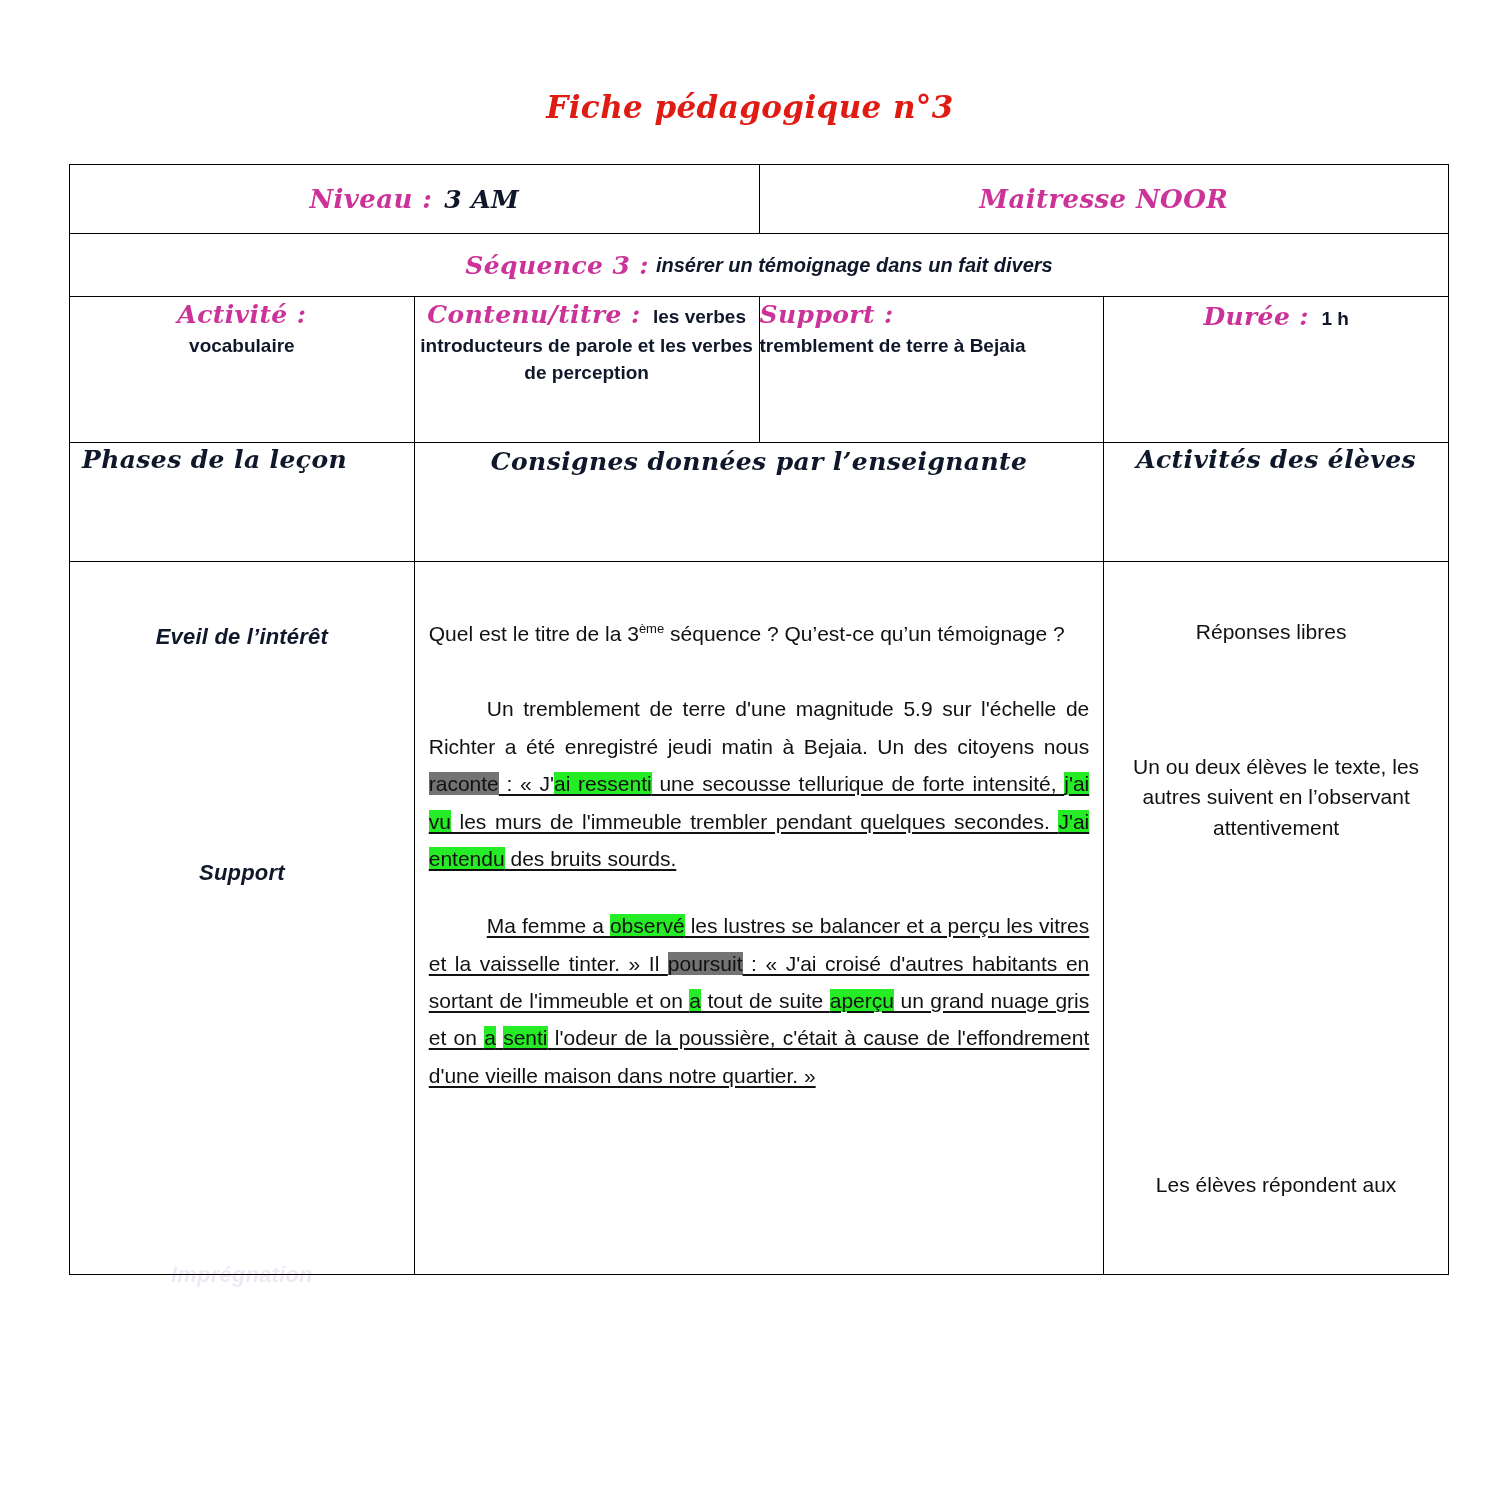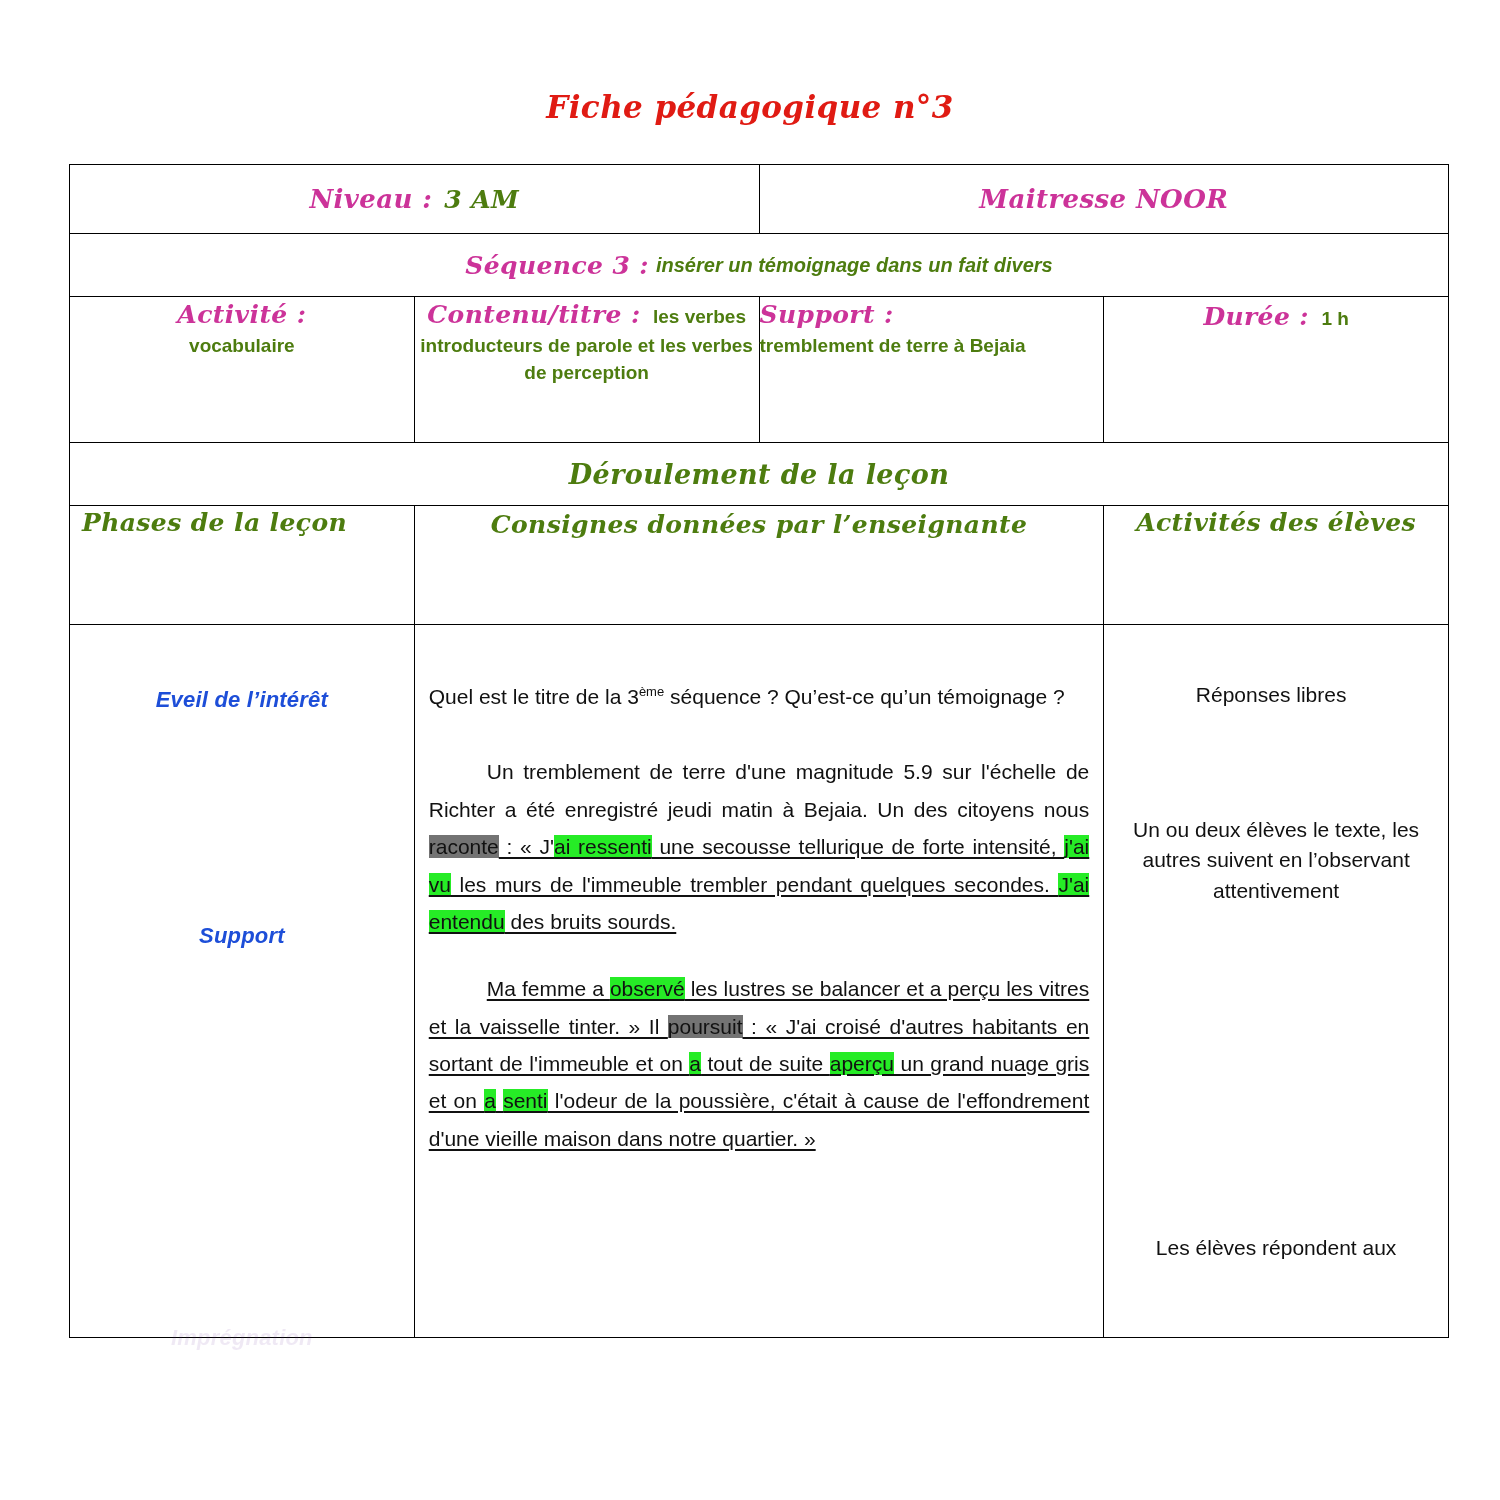--- a/index.html
+++ b/index.html
@@ -38,21 +38,21 @@
   }
 
   
   .script{
     font-family:"DejaVu Serif", serif;
     font-style:italic;
     font-weight:bold;
     letter-spacing:.4px;
   }
   .magenta{color:#cc3399;}
-  .green{color:#4d7c0f;}
+  .green{color:#0f172a;}
   .sans-bold{
     font-family:"Liberation Sans", sans-serif;
     font-weight:bold;
     font-style:normal;
   }
 
   
   .r1 td{height:68px;}
   .cell-center{
     display:flex;align-items:center;justify-content:center;
@@ -103,21 +103,21 @@
   .colhdr-c{font-size:25px;text-align:center;padding-top:4px;}
   .colhdr-r{font-size:25px;text-align:center;line-height:1.35;}
 
   
   .r7 td{height:712px;padding:0;}
   .phase-col{position:relative;height:712px;}
   .phase-lbl{
     position:absolute;left:0;right:0;text-align:center;
     font-family:"Liberation Sans", sans-serif;
     font-weight:bold;font-style:italic;
-    font-size:22px;color:#1d4ed8;
+    font-size:22px;color:#0f172a;
     letter-spacing:.2px;
   }
   .phase-eveil{top:62px;}
   .phase-support{top:298px;}
   .phase-cut{top:700px;color:#6b2fa0;opacity:.10;}
 
   .consigne-col{
     position:relative;height:712px;
     padding:0 14px 0 14px;
     font-size:21px;color:#111;
@@ -203,27 +203,20 @@
       </td>
       <td style="width:222px">
         <div class="stack-center" style="padding-top:2px">
           <span class="script magenta hdr-script">Durée :</span>
           <span class="green sans-bold hdr-val" style="padding-left:8px">1 h</span>
         </div>
       </td>
     </tr>
 
 
-    <tr class="r5">
-      <td colspan="4">
-        <div class="cell-center">
-          <span class="script green derou">Déroulement de la leçon</span>
-        </div>
-      </td>
-    </tr>
 
     <tr class="r6">
       <td>
         <div class="script green colhdr-l">Phases de la leçon</div>
       </td>
       <td colspan="2">
         <div class="script green colhdr-c">Consignes données par l’enseignante</div>
       </td>
       <td>
         <div class="script green colhdr-r">Activités des élèves</div>

